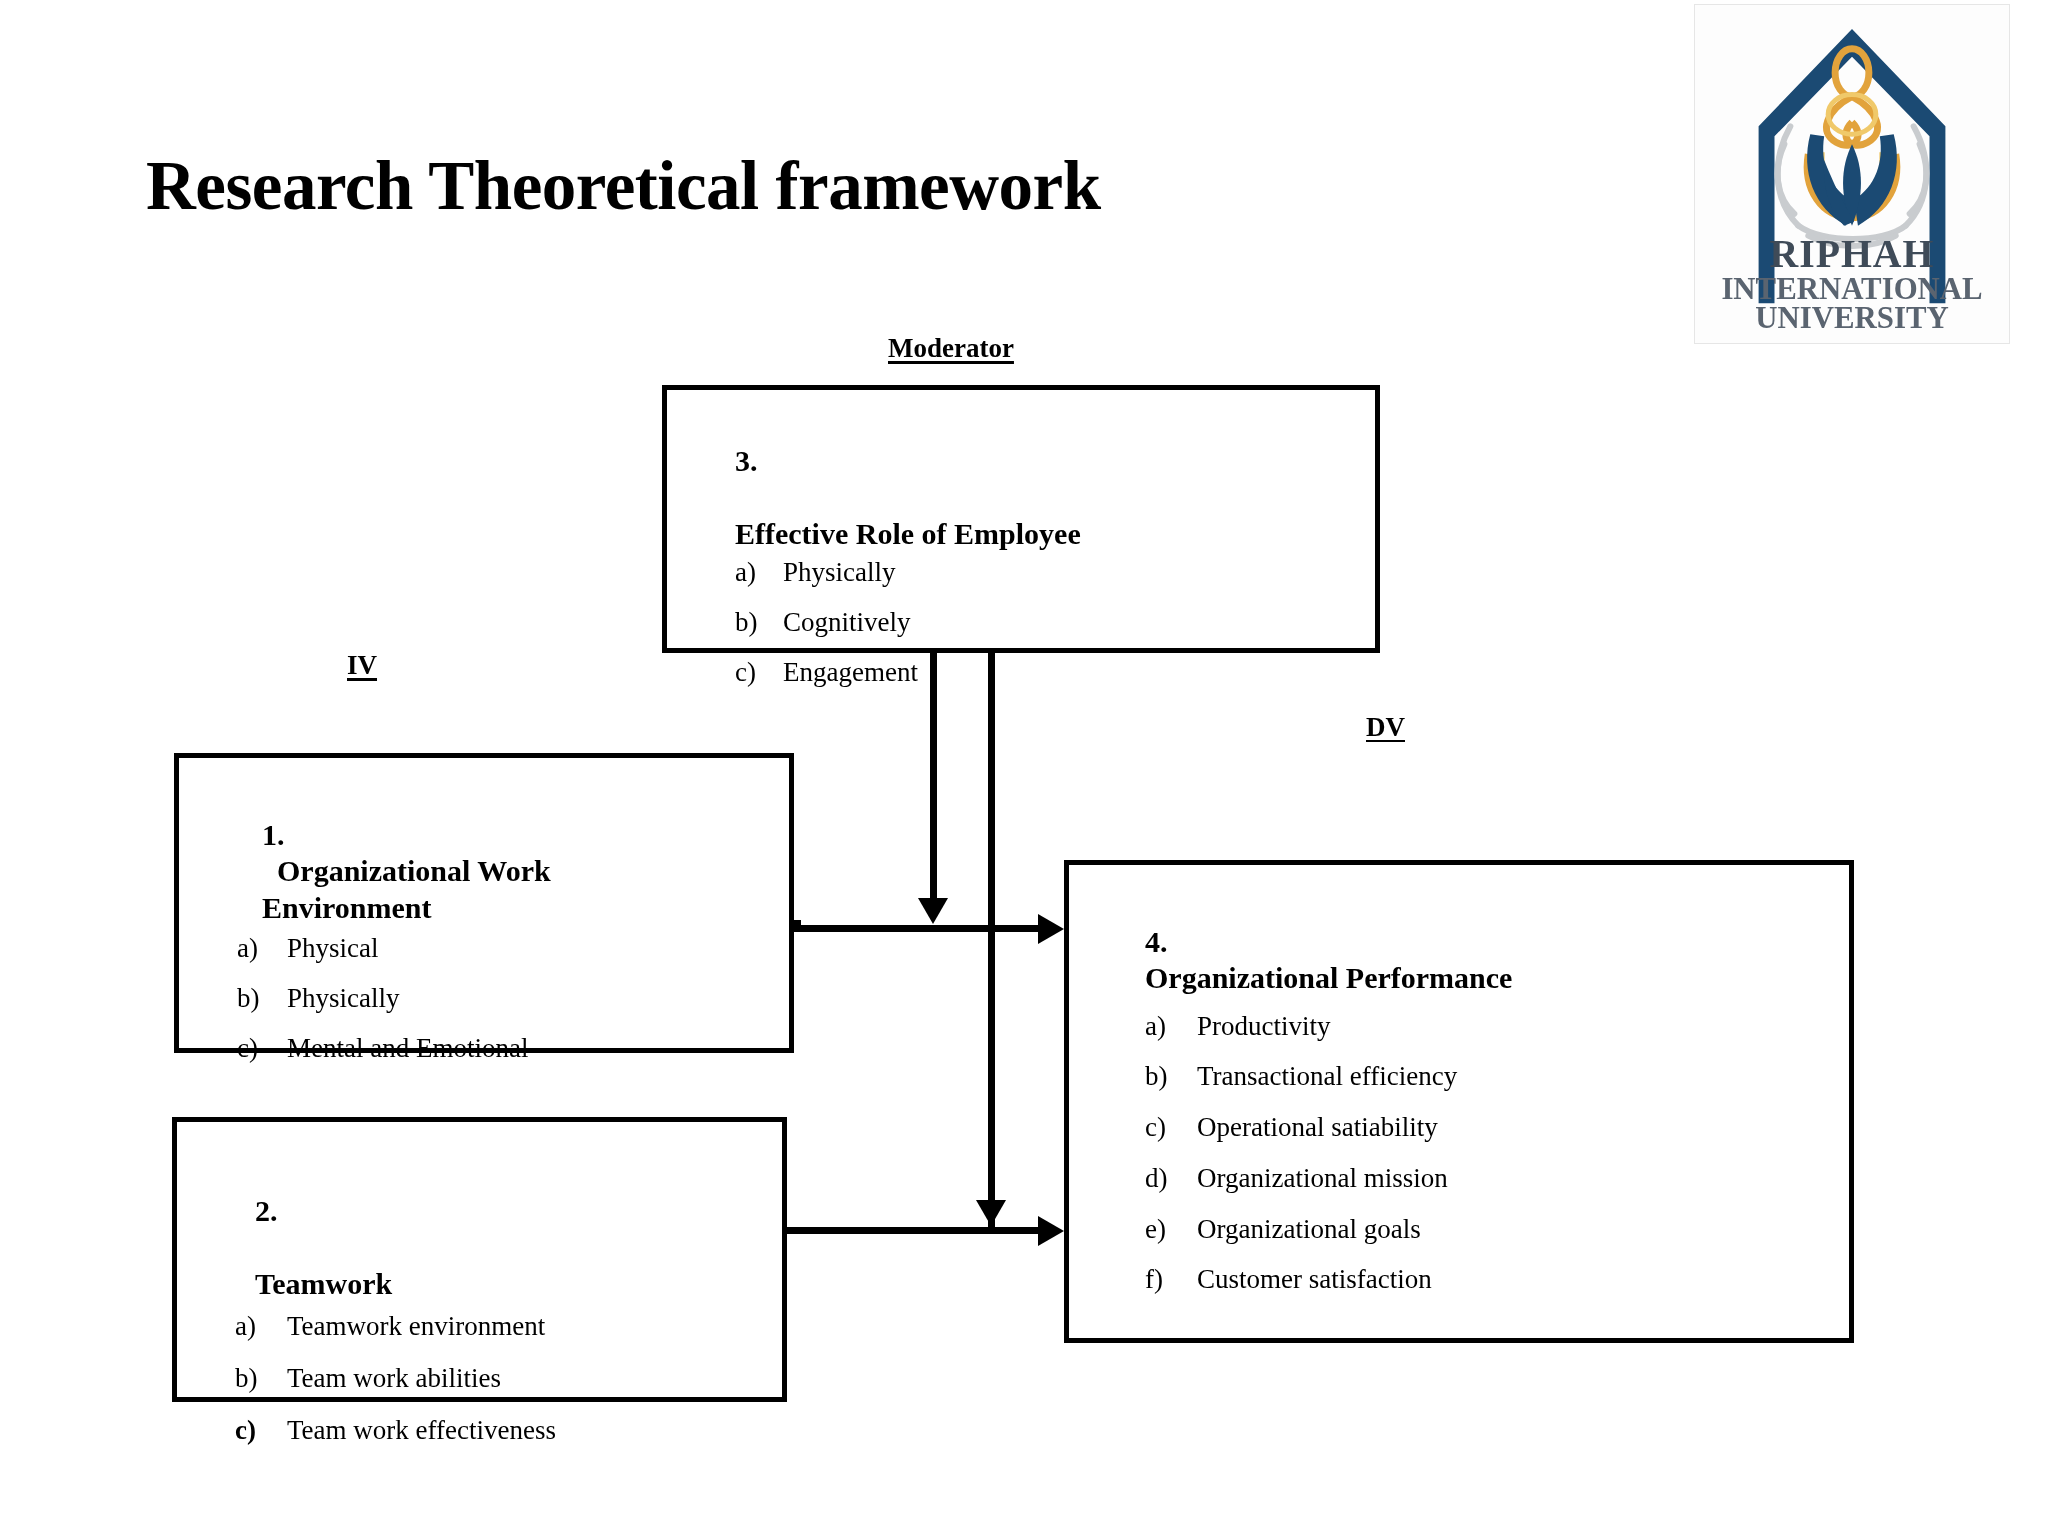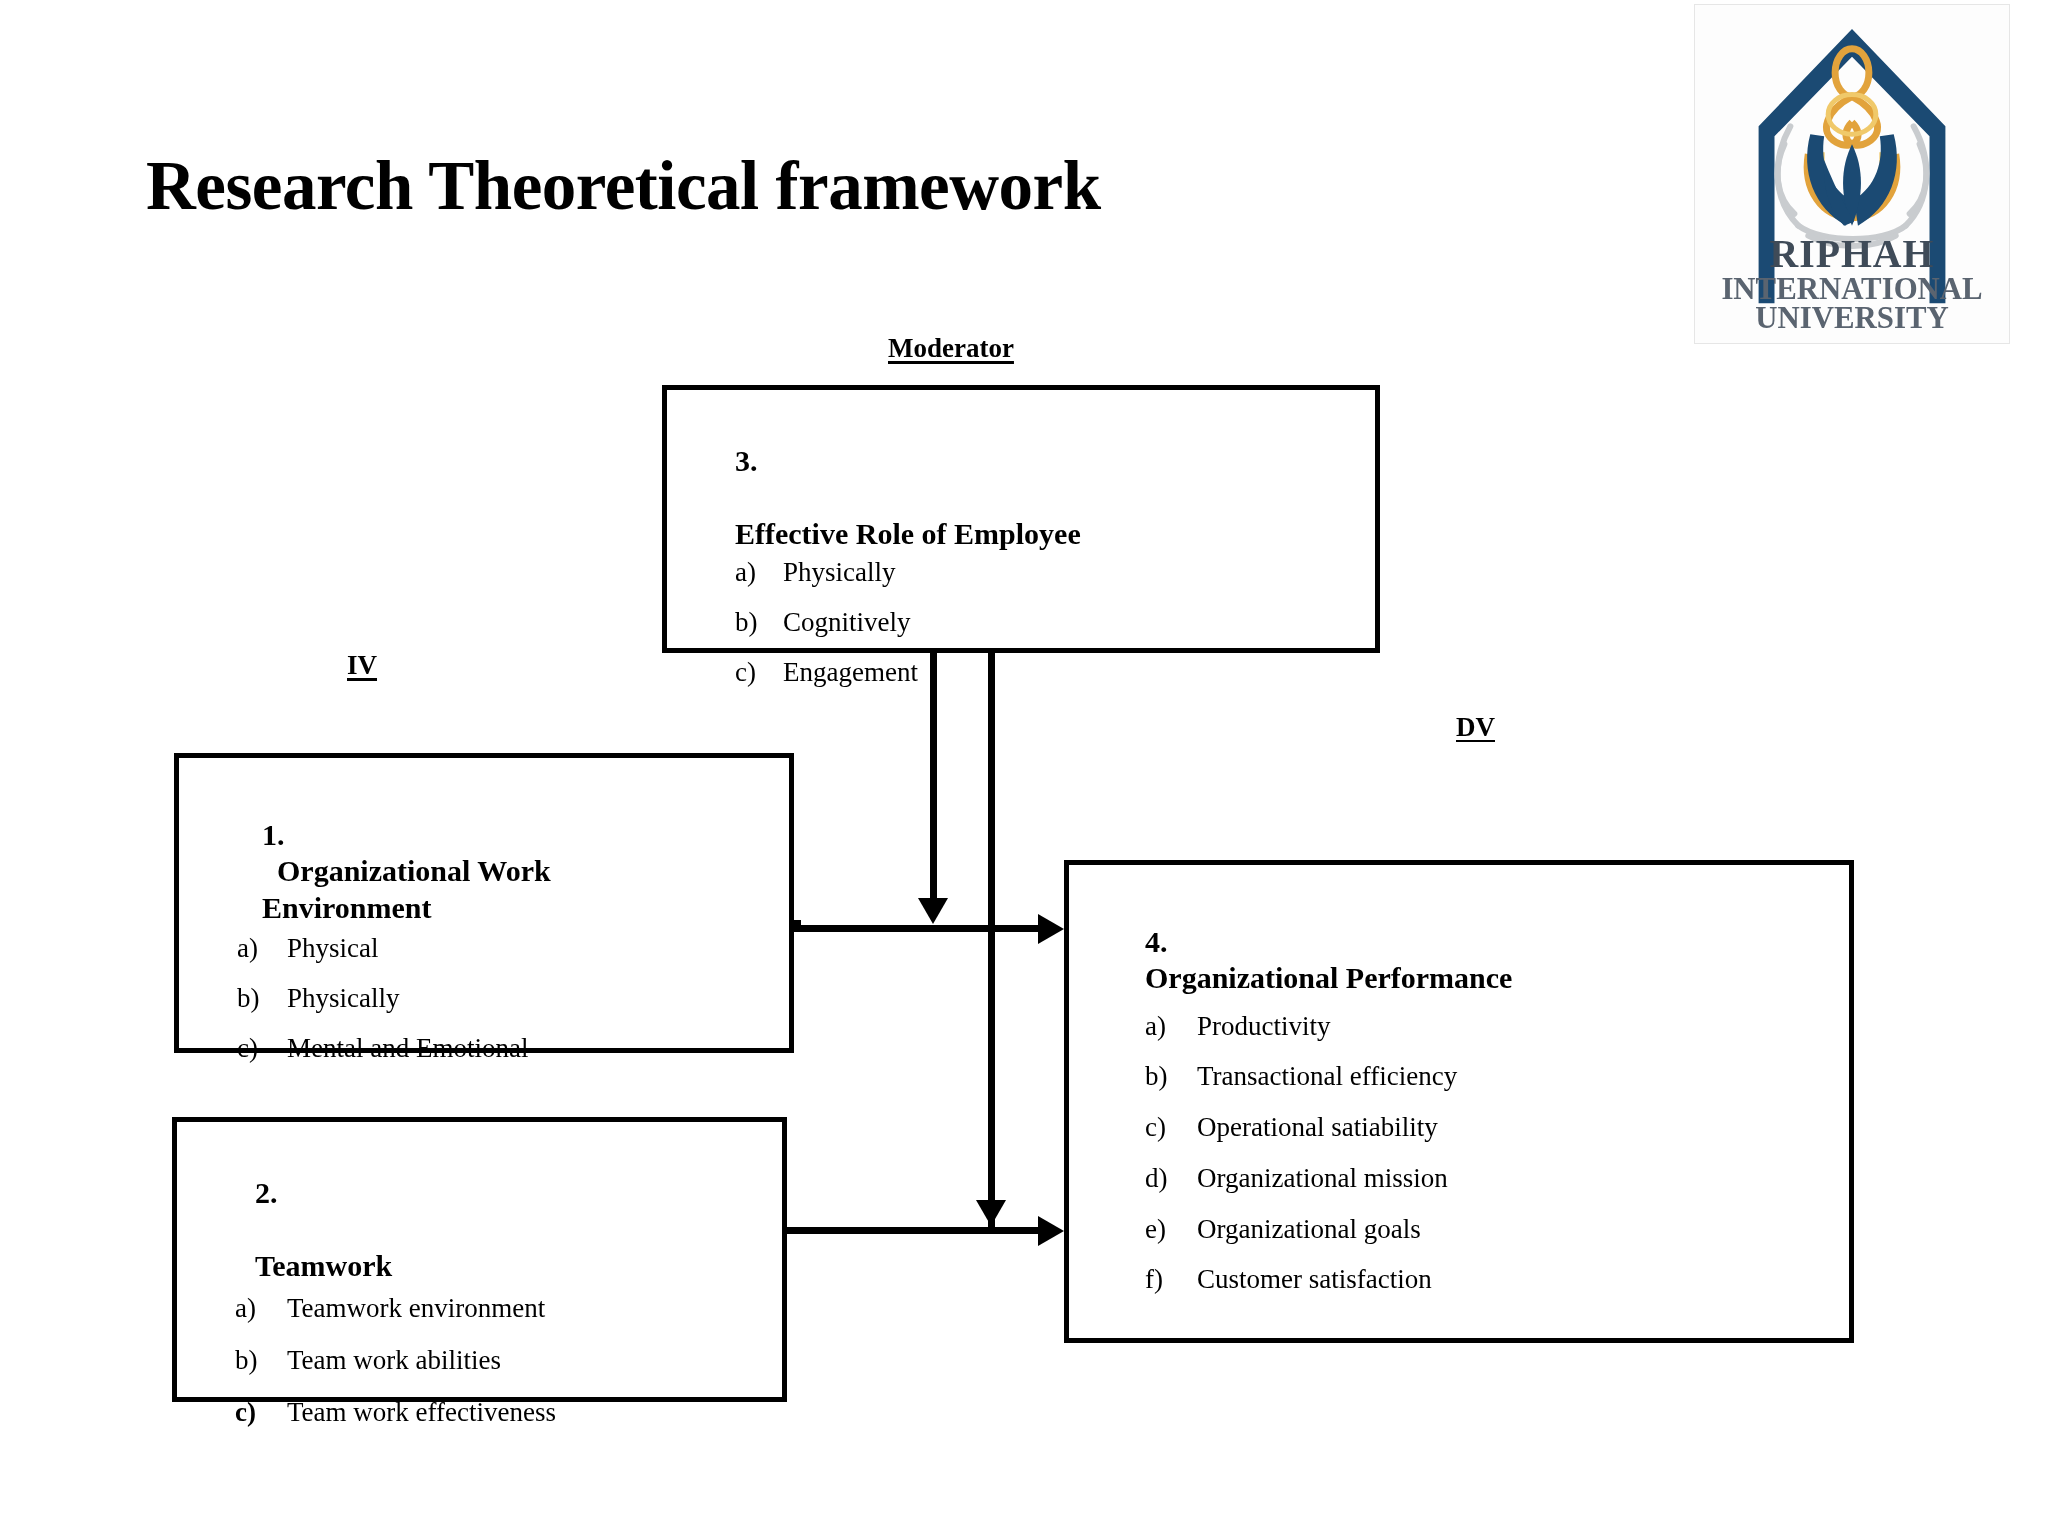--- a/index.html
+++ b/index.html
@@ -48,21 +48,21 @@
     position: absolute;
     font-size: 27px;
     font-weight: bold;
     text-decoration: underline;
     text-underline-offset: 4px;
     text-decoration-thickness: 3px;
     white-space: nowrap;
   }
   #label-moderator { left: 888px; top: 333px; }
   #label-iv        { left: 347px; top: 650px; }
-  #label-dv        { left: 1456px; top: 712px; text-decoration: underline; }
+  #label-dv        { left: 1366px; top: 712px; text-decoration: underline; }
 
   
   .box {
     position: absolute;
     border: 5px solid #000000;
     box-sizing: border-box;
     background: #ffffff;
   }
   .box-title {
     font-weight: bold;
@@ -110,21 +110,21 @@
   #box-owe .box-list { margin-left: 58px; }
   #box-owe .box-list li { margin-bottom: 20px; }
   #box-owe .box-list li .marker { width: 50px; flex: 0 0 50px; }
 
   
   #box-teamwork {
     left: 172px;
     top: 1117px;
     width: 615px;
     height: 285px;
-    padding: 16px 0 0 0;
+    padding: 34px 0 0 0;
   }
   #box-teamwork .box-title { margin: 0 0 10px 78px; }
   #box-teamwork .box-list { margin-left: 58px; }
   #box-teamwork .box-list li { margin-bottom: 22px; }
   #box-teamwork .box-list li .marker { width: 52px; flex: 0 0 52px; }
 
   
   #box-op {
     left: 1064px;
     top: 860px;

